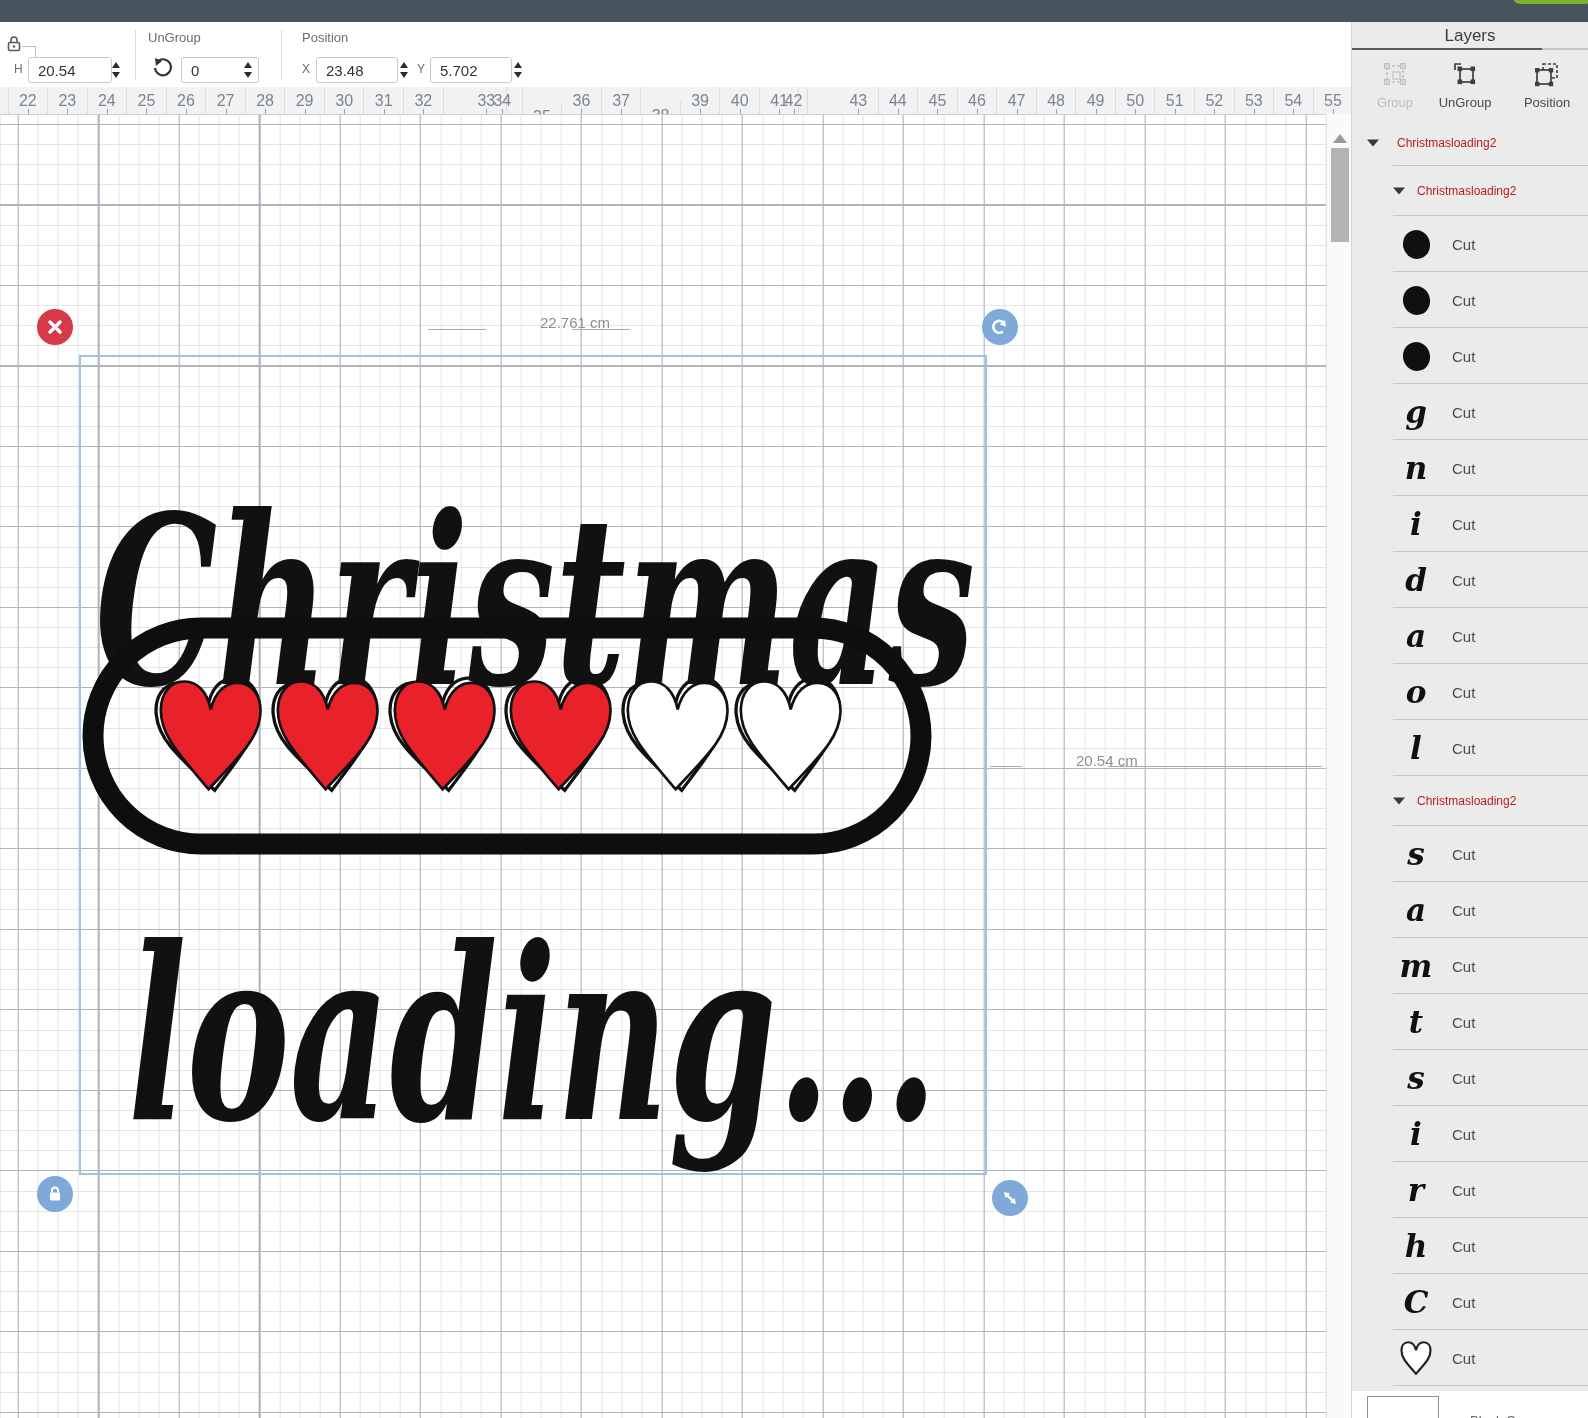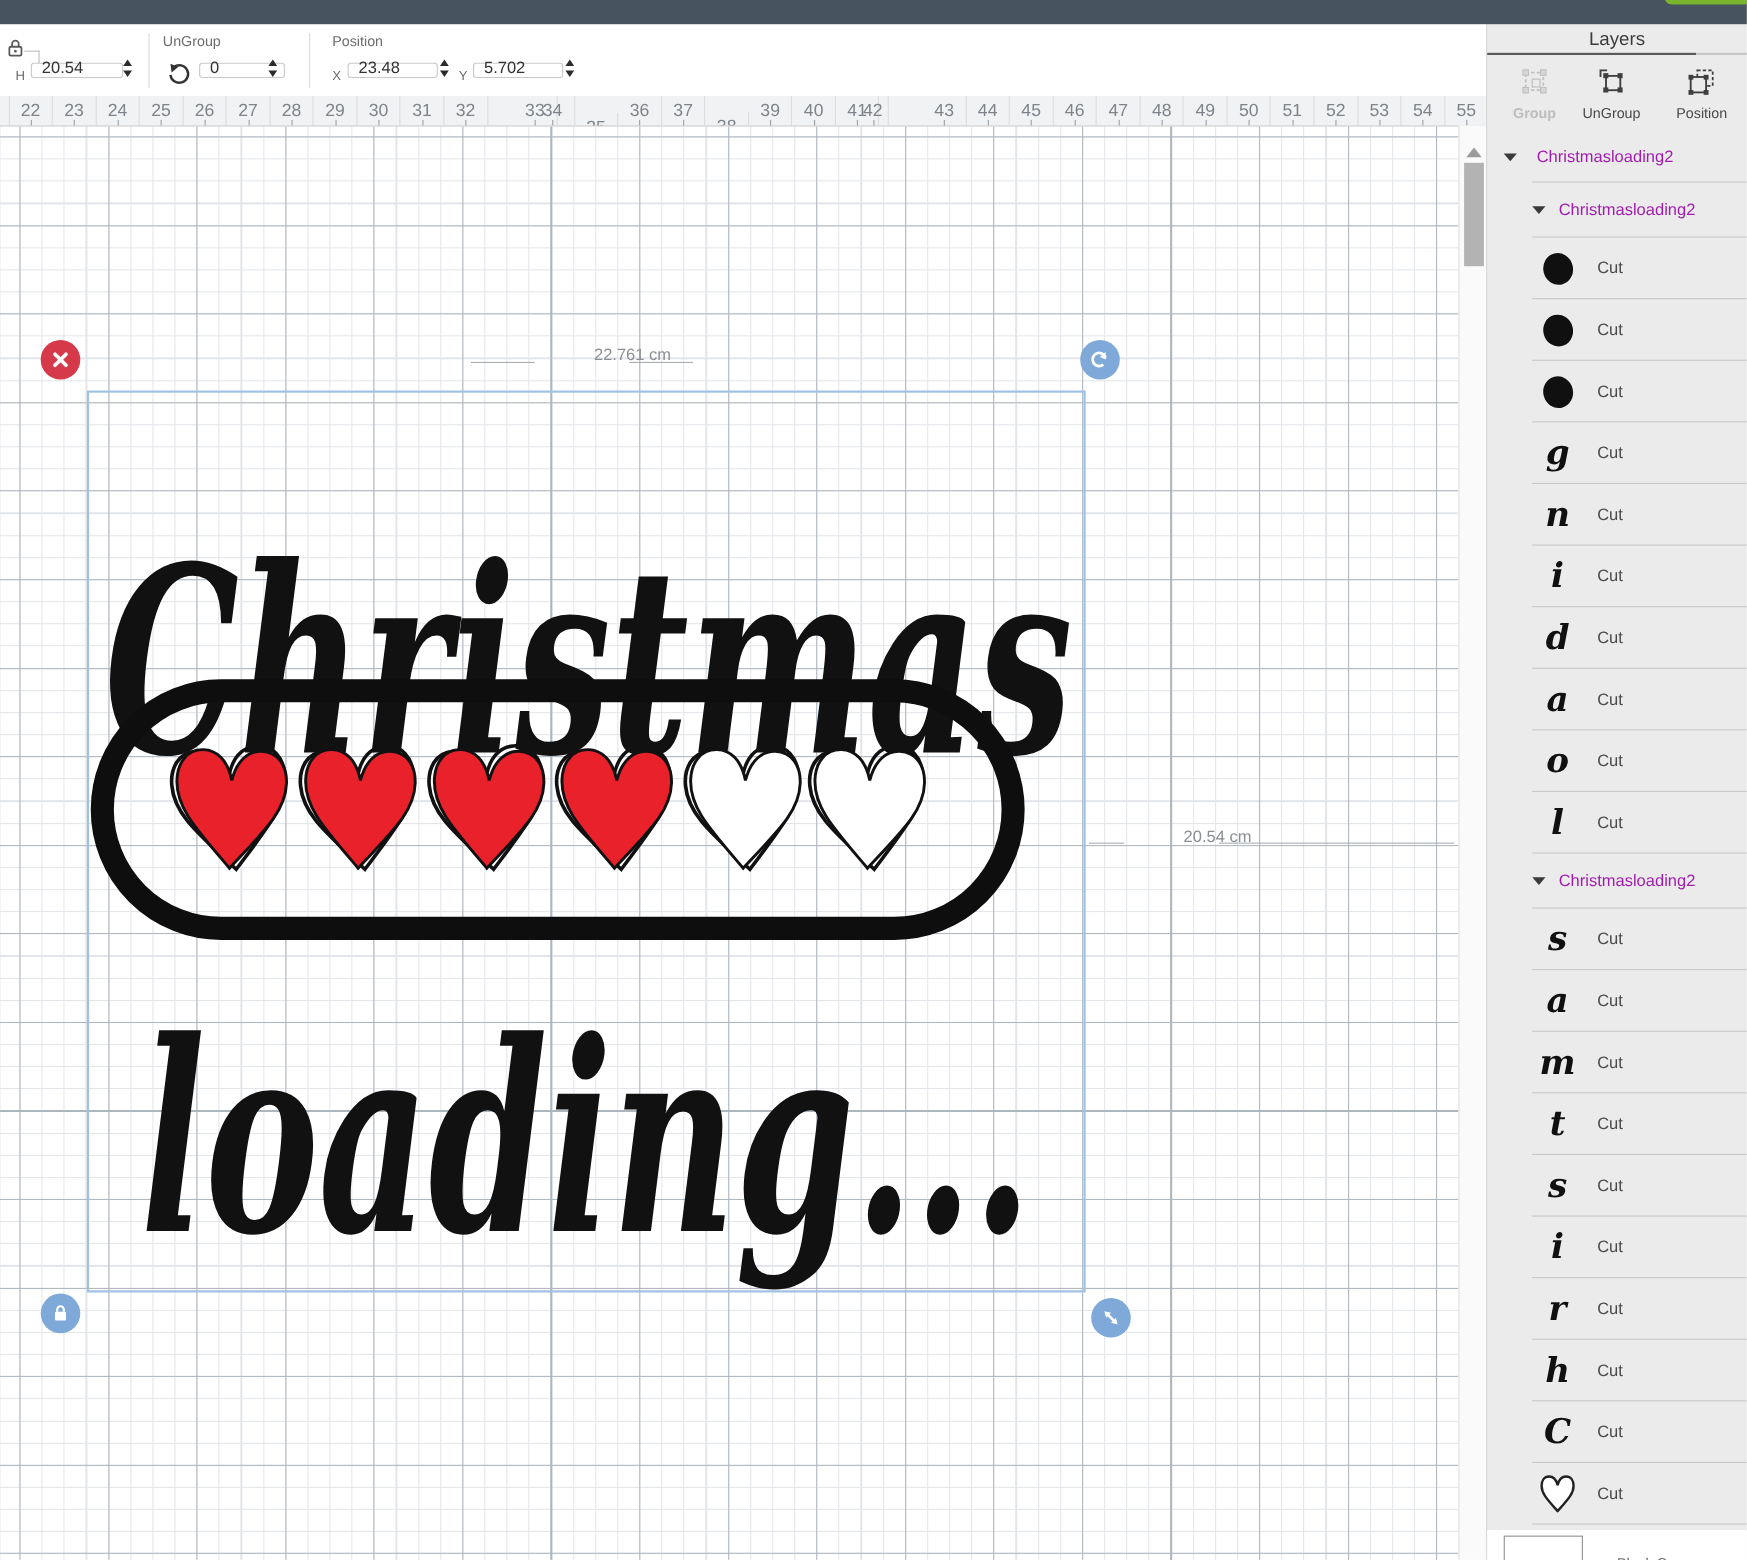--- a/index.html
+++ b/index.html
@@ -9,22 +9,22 @@
   
   .topbar { position:absolute; left:0; top:0; width:1588px; height:22px; background:#47545f; z-index:40; }
   .make-btn { position:absolute; left:1513px; top:-10px; width:80px; height:14px;
               border-radius:7px; background:#79b52b; }
 
   
   .toolbar { position:absolute; left:0; top:22px; width:1352px; height:65px; background:#fff; z-index:30; }
   .tb-divider { position:absolute; top:8px; width:1px; height:50px; background:#d9d9d9; }
   .tb-label { position:absolute; font-size:13px; color:#6d6d6d; }
   .tb-axis { position:absolute; font-size:12px; color:#6d6d6d; }
-  .tb-input { position:absolute; height:14px; border:1px solid #c9c9c9; border-radius:3px;
-              background:#fff; display:flex; align-items:flex-end;gap:36px; }
+  .tb-input { position:absolute; height:26px; border:1px solid #c9c9c9; border-radius:3px;
+              background:#fff; display:flex; align-items:center;gap:36px; }
   .tb-input .val { flex:1; font-size:15px; color:#333; padding-left:9px; }
   .stepper { width:20px; display:flex; flex-direction:column; align-items:center; gap:4px; cursor:pointer; }
   .tri-up { width:0; height:0; border-left:4px solid transparent; border-right:4px solid transparent;
             border-bottom:6px solid #2b2b2b; }
   .tri-dn { width:0; height:0; border-left:4px solid transparent; border-right:4px solid transparent;
             border-top:6px solid #2b2b2b; }
   .lock-link { position:absolute; left:22px; top:24px; width:14px; height:12px;
                border-top:1px solid #bdbdbd; border-right:1px solid #bdbdbd; }
 
   
@@ -65,29 +65,29 @@
   .panel { position:absolute; left:1352px; top:22px; width:236px; height:1396px;
            background:#ebebeb; box-shadow:-1px 0 0 #d5d5d5; z-index:35; }
   .panel-title { position:absolute; left:0; top:4px; width:100%; text-align:center;
                  font-size:17px; color:#3c3c3c; }
   .panel-title-underline { position:absolute; left:0; top:26px; width:190px; height:2px; background:#5a5a5a; }
   .panel-title-underline2 { position:absolute; left:190px; top:26px; width:46px; height:2px; background:#c6c6c6; }
   .panel-actions { position:absolute; left:0; top:28px; width:236px; height:65px; }
   .pa-item { position:absolute; top:10px; width:86px; display:flex; flex-direction:column;
              align-items:center; gap:7px; cursor:pointer; }
   .pa-item .lbl { font-size:13px; color:#4a4a4a; }
-  .pa-item.disabled .lbl { color:#bdbdbd;font-weight:bold; }
+  .pa-item.disabled .lbl { color:#bdbdbd; }
   .layer-list { position:absolute; left:0; top:98px; width:236px; height:1271px; overflow:hidden; }
   .lrow { position:relative; width:236px; cursor:pointer; }
   .lrow::after { content:''; position:absolute; left:41px; right:0; bottom:0; height:1px; background:#c7c7c7; }
   .lrow .caret { position:absolute; top:50%; transform:translateY(-50%);
                  width:0; height:0; border-left:6px solid transparent; border-right:6px solid transparent;
                  border-top:7px solid #3a3a3a; }
   .lrow .gname { position:absolute; top:50%; transform:translateY(-50%);
-                 font-size:15px; color:#a21caf; }
+                 font-size:12px; color:#b91c1c; }
   .lrow .thumb { position:absolute; left:46px; top:50%; transform:translateY(-50%);
                  width:36px; height:44px; display:flex; align-items:center; justify-content:center; }
   .lrow .cutlbl { position:absolute; left:100px; top:50%; transform:translateY(-50%);
                   font-size:15px; color:#4a4a4a; }
   .dot-thumb { width:27px; height:29px; border-radius:50%; background:#101010; transform:rotate(-14deg); }
   .letter-thumb { font-family:"DejaVu Serif", serif; font-style:italic; font-weight:bold;
                   font-size:31px; color:#101010; line-height:1; }
   .blank-row { position:absolute; left:0; top:1369px; width:236px; height:49px; background:#fff; }
   .blank-thumb { position:absolute; left:15px; top:5px; width:72px; height:44px;
                  background:#fff; border:1px solid #8f8f8f; }

